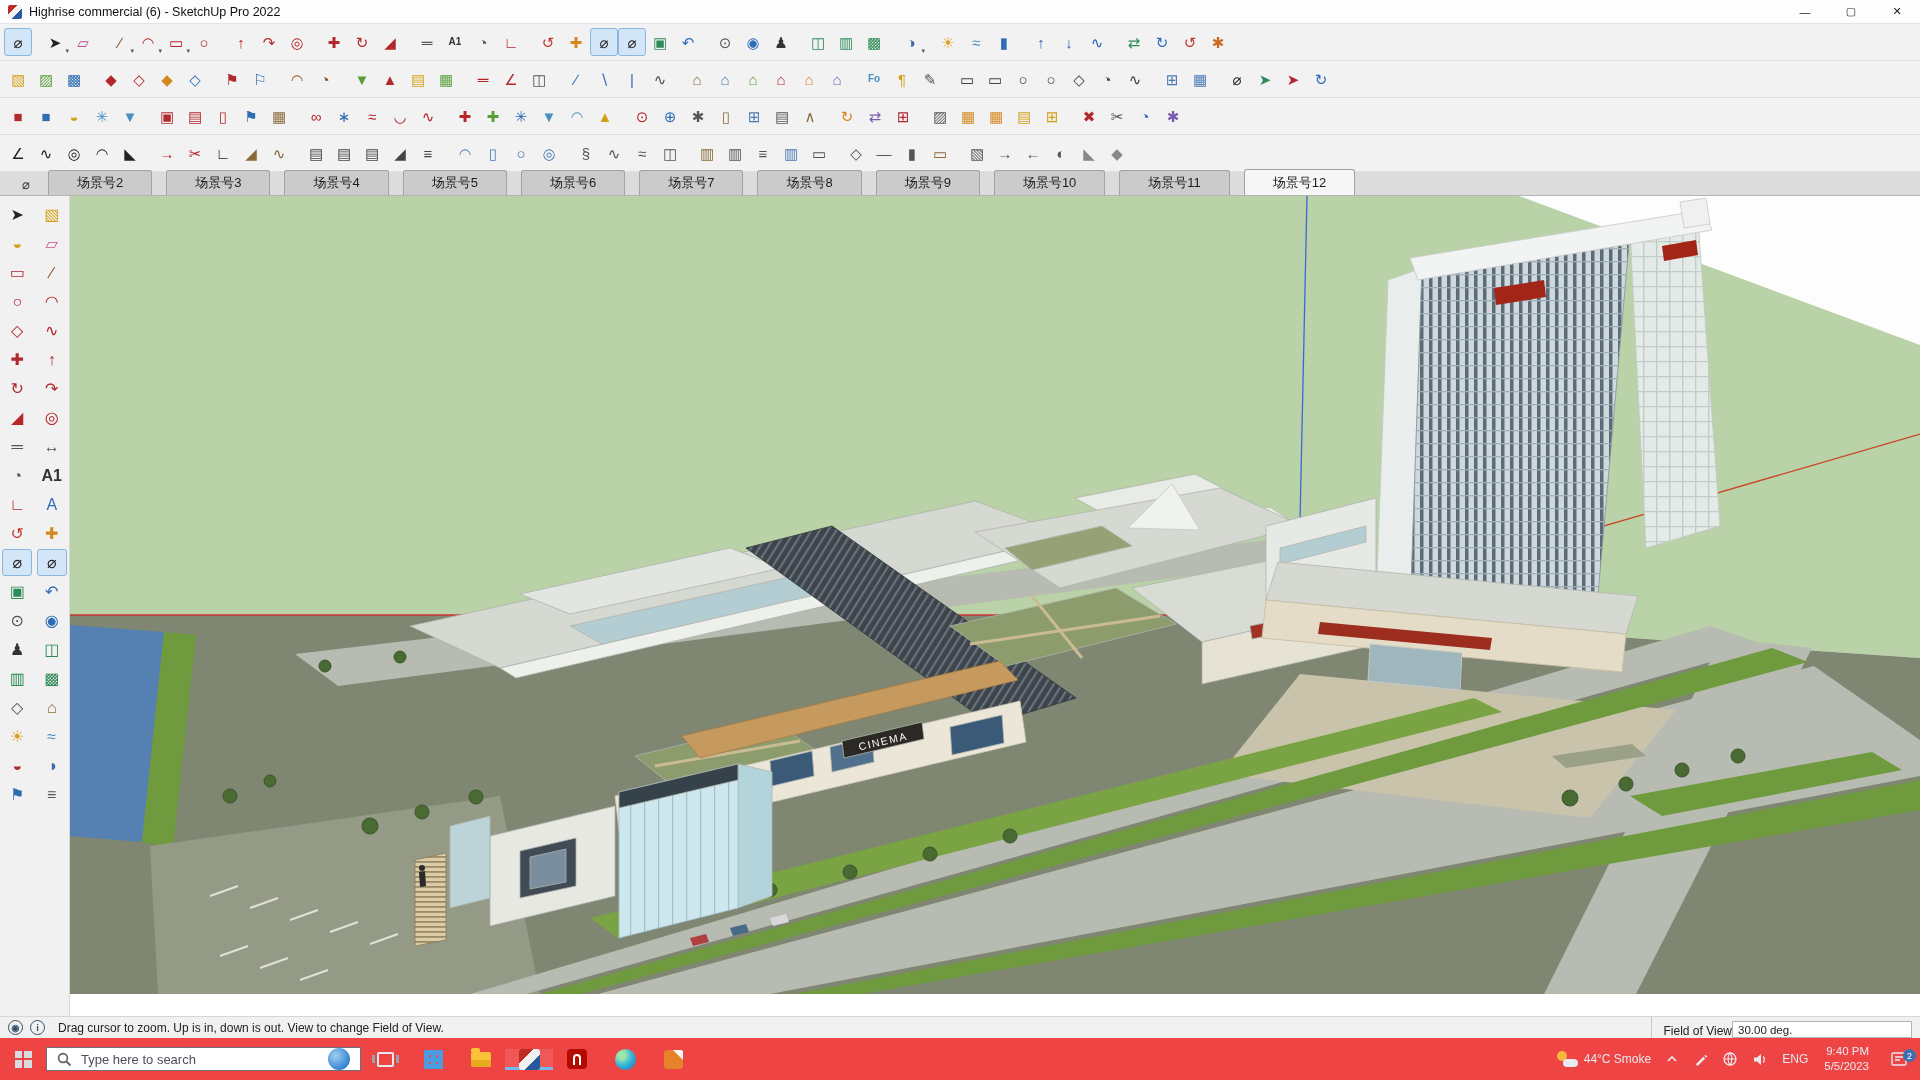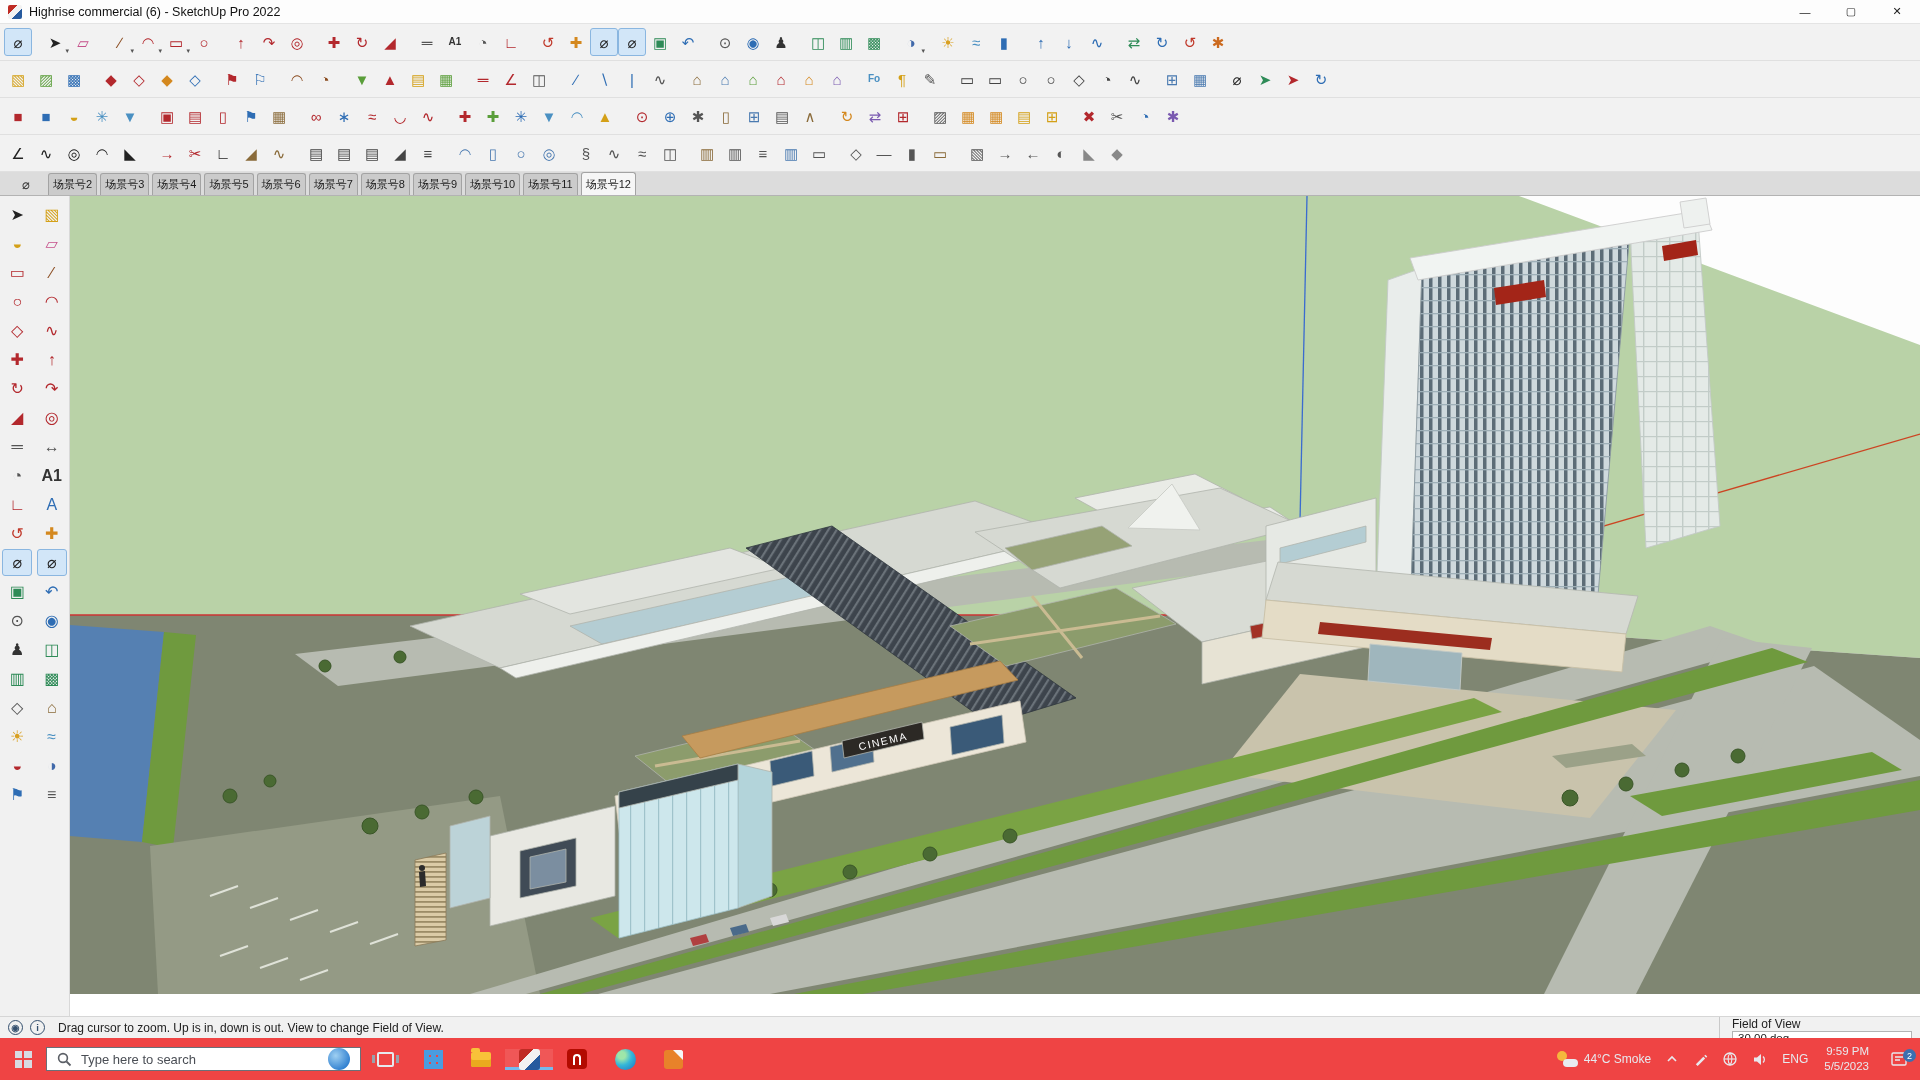--- a/index.html
+++ b/index.html
@@ -25,36 +25,36 @@
     border:1px solid transparent;border-radius:3px;position:relative;}
   .ticon .g{font-size:15px;line-height:1;}
   .ticon .g.sm{font-size:10px;font-weight:700;}
   .ticon.active{background:#d2e6f8;border-color:#8ab6e0;}
   .ticon.sep{margin-left:9px;}
   .dd{position:absolute;right:-1px;bottom:0;font-size:7px;color:#555;}
 
   
   .scene-tabs{height:24px;background:#dcdcdc;display:flex;align-items:flex-end;padding-left:8px;border-bottom:1px solid #b3b3b3;}
   .tab-search{width:24px;height:20px;display:flex;align-items:center;justify-content:center;font-size:13px;color:#333;margin:0 10px 1px 6px;}
-  .stab{font-size:11px;padding:3px 4px;background:#cbcbcb;border:1px solid #a3a3a3;border-bottom:none;margin-right:3px;border-radius:3px 3px 0 0;color:#1c1c1c;white-space:nowrap;}
+  .stab{font-size:13px;padding:3px 28px;background:#cbcbcb;border:1px solid #a3a3a3;border-bottom:none;margin-right:14px;border-radius:3px 3px 0 0;color:#1c1c1c;white-space:nowrap;}
   .stab.active{background:#f6f6f6;padding-top:4px;}
 
   
   .main{flex:1;display:flex;min-height:0;}
   .lrail{width:70px;background:#f1f1f1;border-right:1px solid #d8d8d8;display:grid;grid-template-columns:1fr 1fr;align-content:start;padding-top:5px;row-gap:2px;}
   .lrail .ticon{margin:0 auto;width:30px;height:27px;}
   .lrail .ticon .g{font-size:16px;}
   .viewport{flex:1;position:relative;background:#fff;overflow:hidden;}
   .viewport svg{position:absolute;inset:0;display:block;}
 
   
   .statusbar{height:22px;background:#f1f1f1;border-top:1px solid #d6d6d6;display:flex;align-items:center;font-size:12px;color:#222;padding:0 8px;gap:7px;}
   .sb-circle{width:15px;height:15px;border-radius:50%;border:1.5px solid #35506e;color:#35506e;display:flex;align-items:center;justify-content:center;font-size:9.5px;font-weight:bold;line-height:1;}
   .sb-hint{margin-left:6px;}
-  .sb-right{margin-left:auto;display:flex;align-items:flex-start;border-left:1px solid #c9c9c9;padding-left:12px;height:100%;flex-direction:column;}
+  .sb-right{margin-left:auto;display:flex;align-items:flex-end;border-left:1px solid #c9c9c9;padding-left:12px;height:100%;}
   .sb-field-box{width:180px;height:17px;background:#fff;border:1px solid #b3b3b3;font-size:11.5px;display:flex;align-items:center;padding:0 5px;}
 
   
   .taskbar{height:42px;background:#ef4444;display:flex;align-items:center;color:#e7e9ee;}
   .tb-start{width:46px;display:flex;align-items:center;justify-content:center;}
   .winlogo{width:17px;height:17px;display:grid;grid-template-columns:1fr 1fr;gap:2px;}
   .winlogo i{background:#d7dbe2;}
   .tb-searchbox{width:315px;background:#fff;border:1px solid #6a6f78;display:flex;align-items:center;gap:9px;padding:0 10px;color:#4a4e55;font-size:13px;}
   .search-cortana{margin-left:auto;width:22px;height:22px;border-radius:50%;background:radial-gradient(circle at 35% 35%,#9fd0f2,#2f7fd0 75%);}
   .tb-apps{display:flex;}
@@ -976,21 +976,21 @@
       <div class="tray-item">
         <svg class="tico-svg" width="16" height="15" viewBox="0 0 16 15">
           <path d="M2 5.5 h3 l4 -3.5 v11 l-4 -3.5 H2 z" fill="#e7e9ee"></path>
           <path d="M11 4.5 a4 4 0 0 1 0 6" fill="none" stroke="#e7e9ee" stroke-width="1.3"></path>
         </svg>
       </div>
       <div class="tray-item">
         <span>ENG</span>
       </div>
       <div class="clock">
-        <span>9:59 PM</span>
+        <span>9:40 PM</span>
         <span>5/5/2023</span>
       </div>
       <div class="action">
         <svg class="tico-svg" width="18" height="16" viewBox="0 0 18 16">
           <rect x="2" y="2" width="14" height="12" rx="1.2" fill="none" stroke="#e7e9ee" stroke-width="1.4"></rect>
           <path d="M5 6 h8 M5 9 h5" stroke="#e7e9ee" stroke-width="1.3" fill="none"></path>
         </svg>
         <span class="badge">2</span>
       </div>
     </div>

